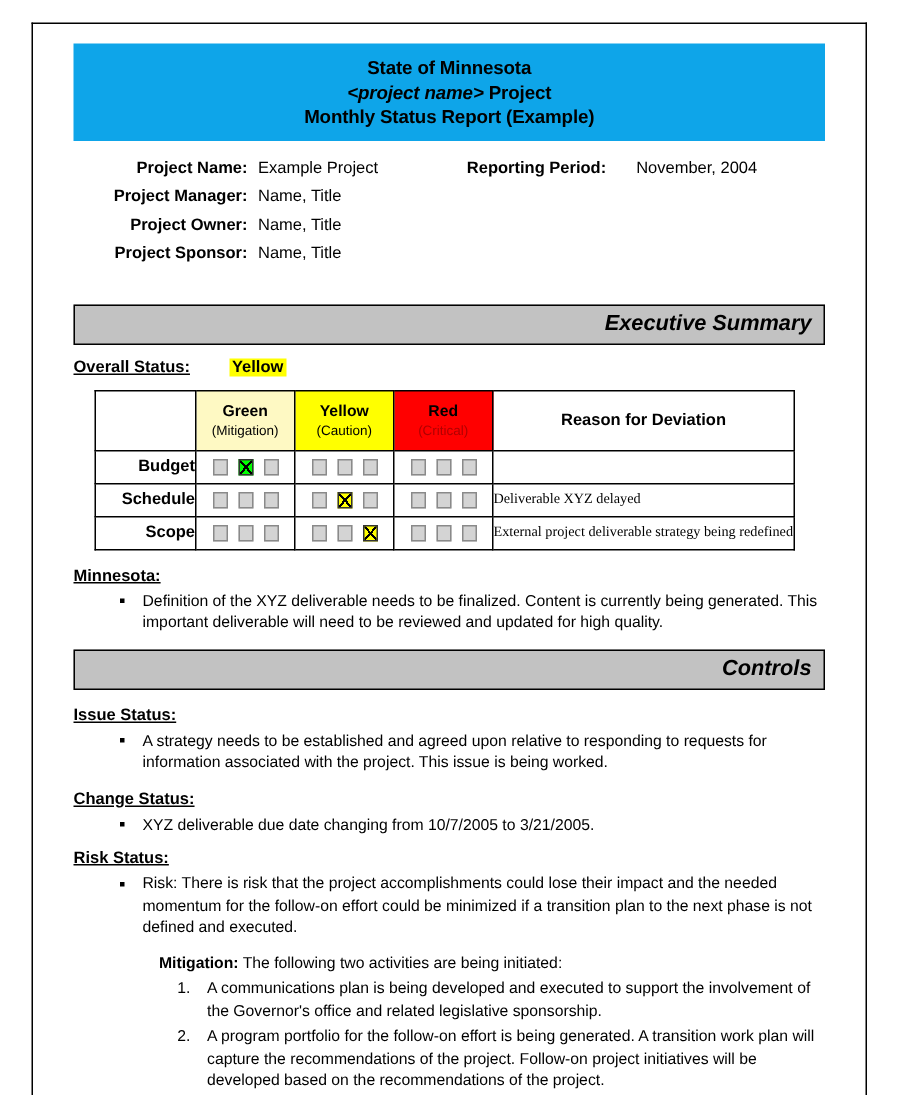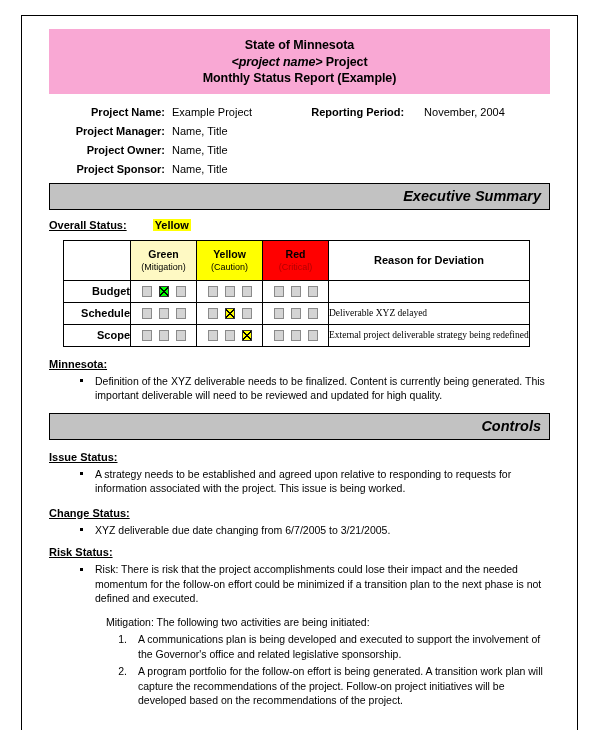--- a/index.html
+++ b/index.html
@@ -27,21 +27,21 @@
     background: #ffffff;
   }
 
   .inner {
     position: relative;
     padding: 0 27px;
   }
 
   
   .title-block {
-    background: #f9a8d4;
+    background: #0ea5e9;
     text-align: center;
     padding: 8px 0 7px 0;
     margin-top: 13px;
   }
   .title-line {
     font-size: 12.5px;
     font-weight: bold;
     line-height: 16.5px;
     letter-spacing: -0.1px;
   }
@@ -89,21 +89,21 @@
     border: 1.2px solid #000000;
     text-align: right;
     font-size: 14.5px;
     font-weight: bold;
     font-style: italic;
     padding: 4px 8px 5px 0;
     box-sizing: border-box;
     height: 27px;
     line-height: 17px;
   }
-  .bar-exec { margin-top: 4px; }
+  .bar-exec { margin-top: 24px; }
   .bar-controls { margin-top: 10px; }
 
   
   .overall {
     margin-top: 9px;
     font-size: 11px;
     display: flex;
     align-items: baseline;
   }
   .overall-label {
@@ -234,21 +234,21 @@
     background: #000000;
   }
   .bold-lead { font-weight: normal; }
 
   .mitigation {
     font-size: 10.5px;
     line-height: 14.5px;
     margin-top: 9px;
     padding-left: 57px;
   }
-  .mitigation .bold-lead { font-weight: normal; margin-top: 44px; }
+  .mitigation .bold-lead { font-weight: bold; margin-top: 44px; }
 
   ol.numbered {
     list-style: none;
     margin: 3px 0 0 0;
     padding: 0;
   }
   ol.numbered li {
     position: relative;
     font-size: 10.5px;
     line-height: 14.5px;
@@ -415,21 +415,21 @@
 
     <div class="section-bar bar-controls">Controls</div>
 
     <div class="sec-head">Issue Status:</div>
     <ul class="bullets">
       <li>A strategy needs to be established and agreed upon relative to responding to requests for information associated with the project.  This issue is being worked.</li>
     </ul>
 
     <div class="sec-head">Change Status:</div>
     <ul class="bullets">
-      <li>XYZ deliverable due date changing from 6/7/2005 to 3/21/2005.</li>
+      <li>XYZ deliverable due date changing from 10/7/2005 to 3/21/2005.</li>
     </ul>
 
     <div class="sec-head tight">Risk Status:</div>
     <ul class="bullets">
       <li><span class="bold-lead">Risk:</span><span> There is risk that the project accomplishments could lose their impact and the needed momentum for the follow-on effort could be minimized if a transition plan to the next phase is not defined and executed.</span></li>
     </ul>
 
     <div class="mitigation">
       <span class="bold-lead">Mitigation:</span><span>  The following two activities are being initiated:</span>
     </div>

